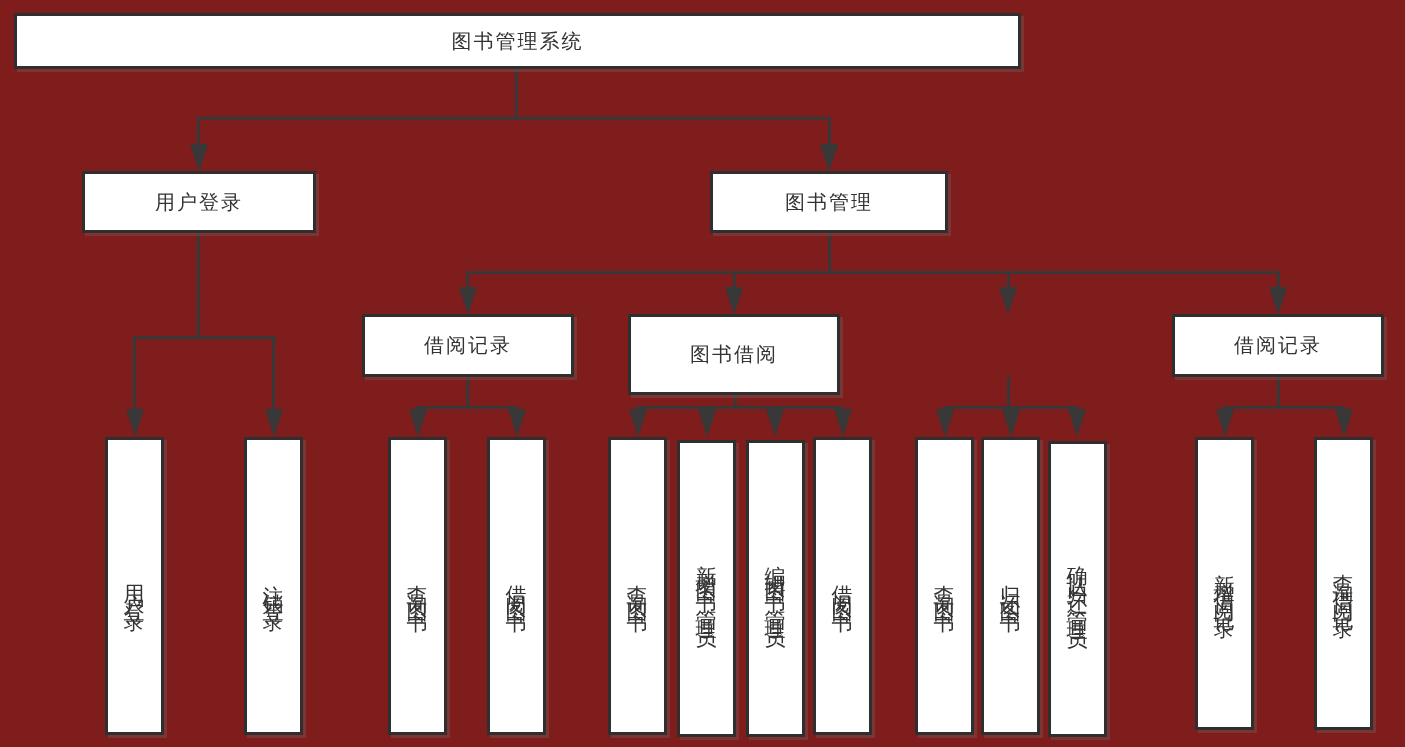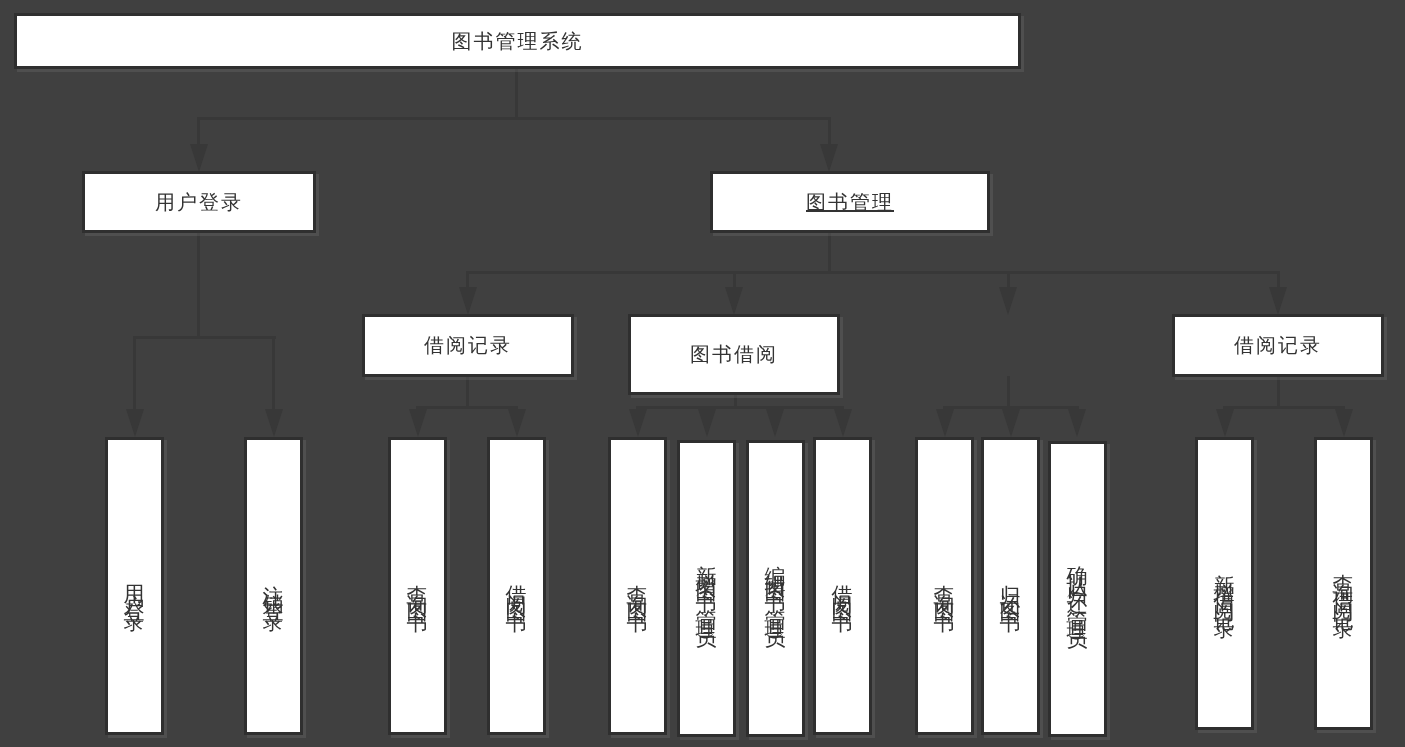--- a/index.html
+++ b/index.html
@@ -1,20 +1,20 @@
 <!DOCTYPE html>
 <html><head>
 <meta charset="utf-8">
 <style>
   html, body { margin: 0; padding: 0; background: #ffffff; }
   .canvas {
     position: relative;
     width: 1405px;
     height: 747px;
-    background: #404040;
+    background: #7f1d1d;
     font-family: "Liberation Sans", "DejaVu Sans", sans-serif;
     overflow: hidden;
   }
   .node {
     position: absolute;
     box-sizing: border-box;
     background: #ffffff;
     border: 3px solid #2f2f2f;
     color: #333333;
     display: flex;
@@ -80,21 +80,21 @@
   <div class="v-line" style="left:515px; top:67px; height:52px;"></div>
   <div class="h-line" style="left:197px; top:117px; width:634px;"></div>
   <div class="v-line" style="left:197px; top:117px; height:30px;"></div>
   <div class="arrow-head" style="left:190px; top:144px;"></div>
   <div class="v-line" style="left:828px; top:117px; height:30px;"></div>
   <div class="arrow-head" style="left:820px; top:144px;"></div>
 
   <div class="node h-label" style="left:82px; top:171px; width:234px; height:62px;">
     <span>用户登录</span>
   </div>
-  <div class="node h-label" style="left:710px; top:171px; width:280px; height:62px;text-decoration:underline;">
+  <div class="node h-label" style="left:710px; top:171px; width:238px; height:62px;">
     <span>图书管理</span>
   </div>
 
   <div class="v-line" style="left:197px; top:231px; height:107px;"></div>
   <div class="h-line" style="left:133px; top:336px; width:143px;"></div>
   <div class="v-line" style="left:133px; top:336px; height:75px;"></div>
   <div class="arrow-head" style="left:126px; top:409px;"></div>
   <div class="v-line" style="left:272px; top:336px; height:75px;"></div>
   <div class="arrow-head" style="left:265px; top:409px;"></div>
 

